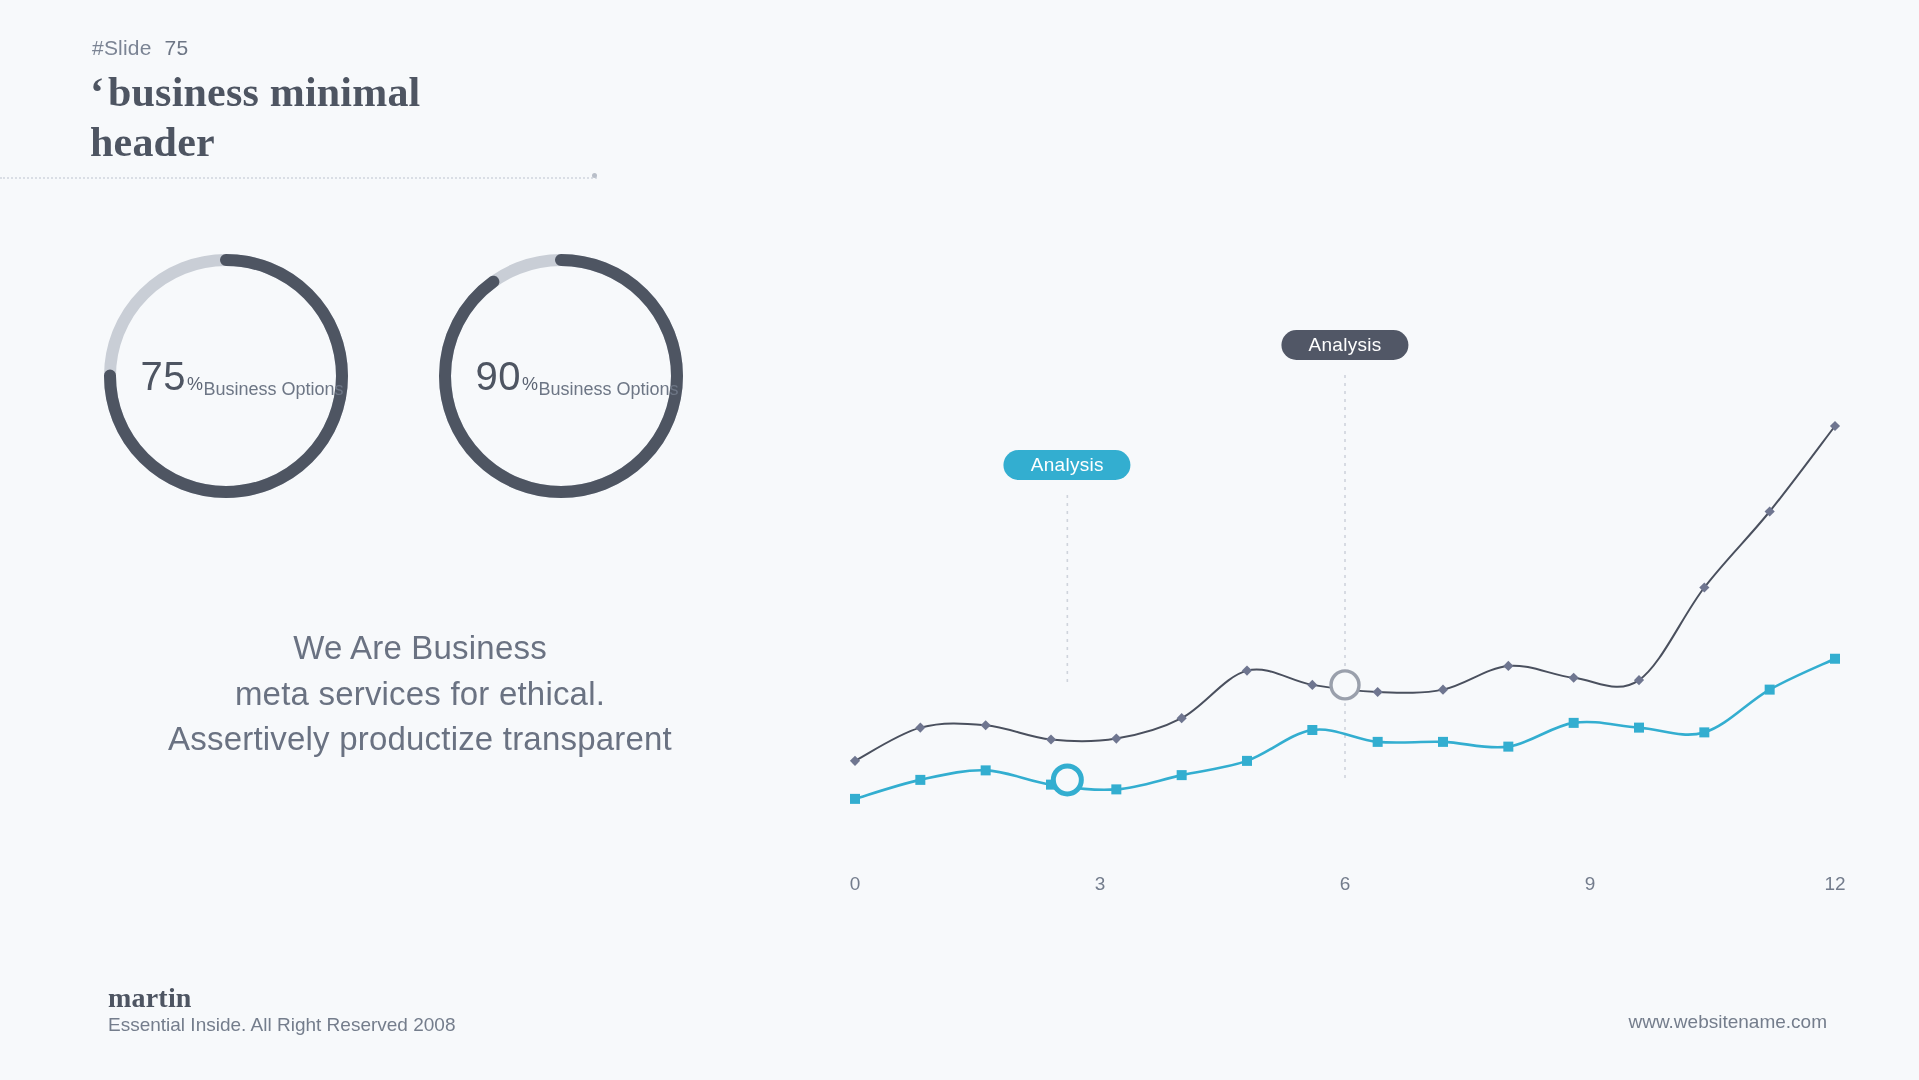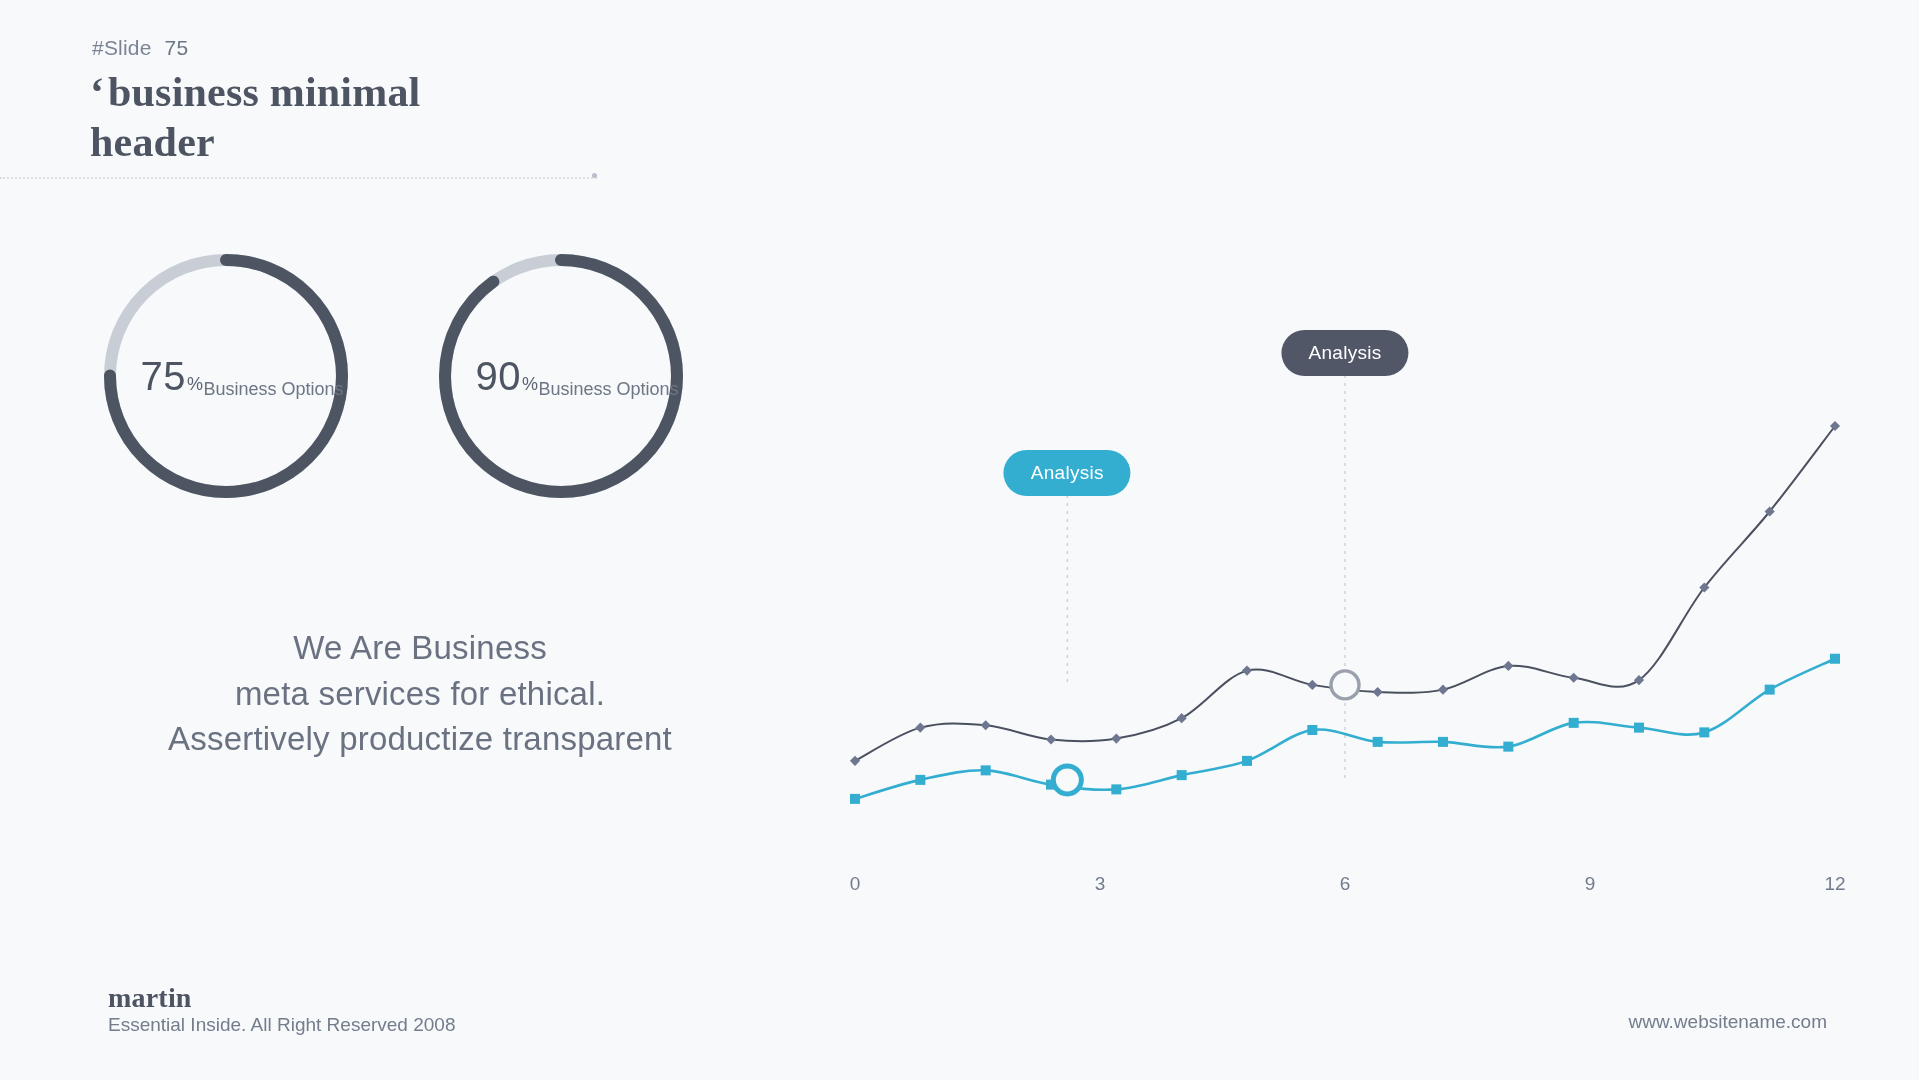--- a/index.html
+++ b/index.html
@@ -132,21 +132,21 @@
     width: 1060px;
     height: 590px;
   }
   .chart svg { display: block; overflow: visible; }
 
   .pill {
     position: absolute;
     display: flex;
     align-items: center;
     justify-content: center;
-    height: 46px;
+    height: 30px;
     padding: 0 27px;
     border-radius: 23px;
     color: #ffffff;
     font-size: 19px;
     letter-spacing: .3px;
     white-space: nowrap;
     text-align: right;
   }
   .pill.blue { background: #33aed0; }
   .pill.dark { background: #515766; }

